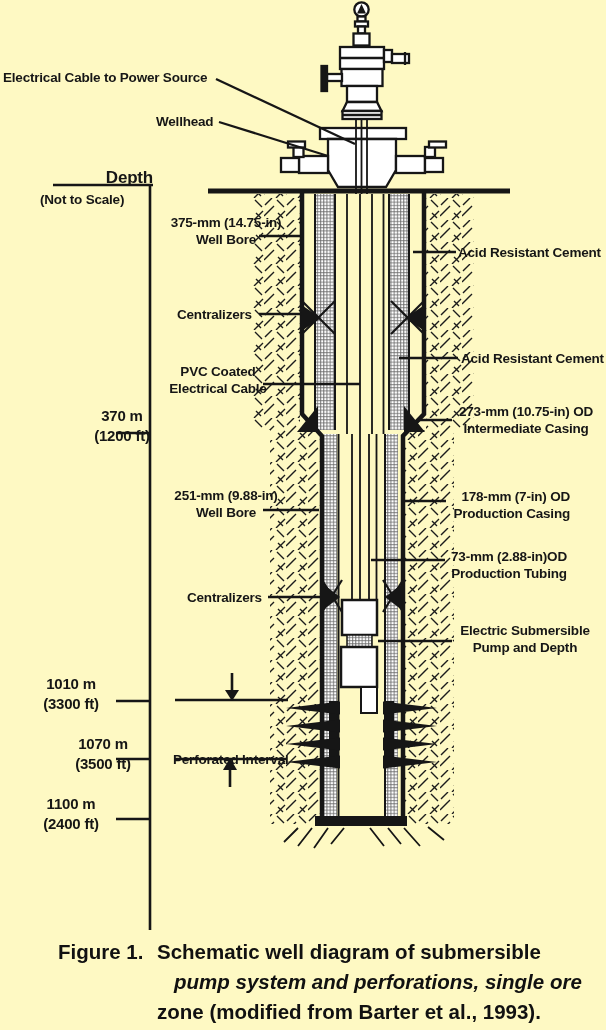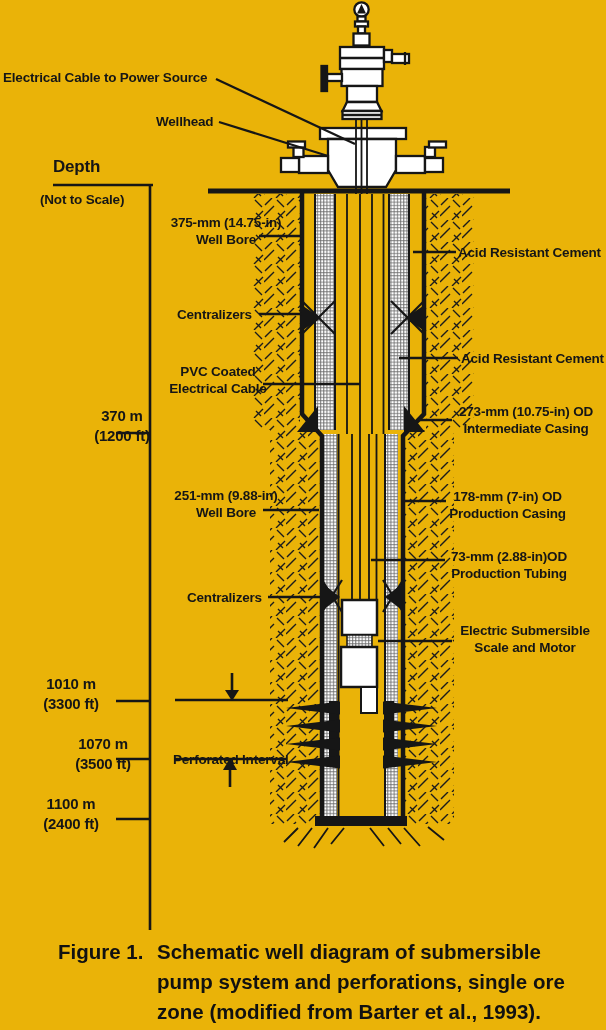--- a/index.html
+++ b/index.html
@@ -1,17 +1,17 @@
 <!DOCTYPE html>
 <html><head>
 <meta charset="utf-8">
 <style>
   html,body{margin:0;padding:0;background:#ffffff;}
   .stage{
-    position:relative;width:606px;height:1030px;background:#eab308;
+    position:relative;width:606px;height:1030px;background:#fef9c3;
     font-family:"Liberation Sans", sans-serif;color:#161616;overflow:hidden;
   }
   .stage svg{position:absolute;left:0;top:0;}
   .lbl{
     position:absolute;font-weight:700;font-size:13.5px;line-height:17px;
     letter-spacing:-0.2px;white-space:nowrap;color:#161616;
   }
   .ctr{text-align:center;white-space:normal;}
   .depthnum{font-size:15px;line-height:20px;}
   .depth-title{font-size:17px;}
@@ -175,21 +175,21 @@
     <line x1="232" y1="673" x2="232" y2="692" stroke="#161616" stroke-width="2.6"></line>
     <polygon points="225,690 239,690 232,701" fill="#161616"></polygon>
     <line x1="230" y1="787" x2="230" y2="768" stroke="#161616" stroke-width="2.6"></line>
     <polygon points="223,770 237,770 230,758" fill="#161616"></polygon>
   </g>
 </svg>
 
 <div class="lbl" style="left:3px;top:69px;">Electrical Cable to Power Source</div>
 <div class="lbl" style="left:156px;top:113px;">Wellhead</div>
 
-<div class="lbl depth-title" style="left:53px;top:158px;width:100px;text-align:left;">Depth</div>
+<div class="lbl depth-title" style="left:53px;top:169px;width:100px;text-align:right;">Depth</div>
 <div class="lbl" style="left:40px;top:191px;width:118px;text-align:left;">(Not to Scale)</div>
 
 <div class="lbl ctr" style="left:162px;top:214px;width:128px;">
   <div>375-mm (14.75-in)</div>
   <div>Well Bore</div>
 </div>
 
 <div class="lbl" style="left:458px;top:244px;">Acid Resistant Cement</div>
 <div class="lbl" style="left:177px;top:306px;">Centralizers</div>
 <div class="lbl" style="left:461px;top:350px;">Acid Resistant Cement</div>
@@ -207,35 +207,35 @@
 <div class="lbl ctr depthnum" style="left:52px;top:406px;width:68px;margin-left:36px;">
   <div>370 m</div>
   <div>(1200 ft)</div>
 </div>
 
 <div class="lbl ctr" style="left:166px;top:487px;width:120px;">
   <div>251-mm (9.88-in)</div>
   <div>Well Bore</div>
 </div>
 
-<div class="lbl ctr" style="left:445px;top:488px;width:125px;">
+<div class="lbl ctr" style="left:445px;top:488px;width:125px;text-align:right;">
   <div>178-mm (7-in) OD</div>
   <div>Production Casing</div>
 </div>
 
 <div class="lbl ctr" style="left:444px;top:548px;width:130px;">
   <div>73-mm (2.88-in)OD</div>
   <div>Production Tubing</div>
 </div>
 
 <div class="lbl" style="left:187px;top:589px;">Centralizers</div>
 
 <div class="lbl ctr" style="left:452px;top:622px;width:146px;">
   <div>Electric Submersible</div>
-  <div>Scale and Motor</div>
+  <div>Pump and Depth</div>
 </div>
 
 <div class="lbl ctr depthnum" style="left:36px;top:674px;width:70px;">
   <div>1010 m</div>
   <div>(3300 ft)</div>
 </div>
 
 <div class="lbl" style="left:173px;top:751px;">Perforated Interval</div>
 
 <div class="lbl ctr depthnum" style="left:36px;top:734px;width:70px;margin-left:32px;">
@@ -244,16 +244,16 @@
 </div>
 
 <div class="lbl ctr depthnum" style="left:36px;top:794px;width:70px;">
   <div>1100 m</div>
   <div>(2400 ft)</div>
 </div>
 
 <div class="caption-line" style="left:58px;top:938px;">
   <span class="cap-prefix">Figure 1.</span><span>Schematic well diagram of submersible</span>
 </div>
-<div class="caption-line" style="left:157px;top:968px;">pump system and perforations, single ore</div>
+<div class="caption-line" style="left:174px;top:968px;font-style:italic;">pump system and perforations, single ore</div>
 <div class="caption-line" style="left:157px;top:998px;">zone (modified from Barter et al., 1993).</div>
 
 </div>
 
 </body></html>

